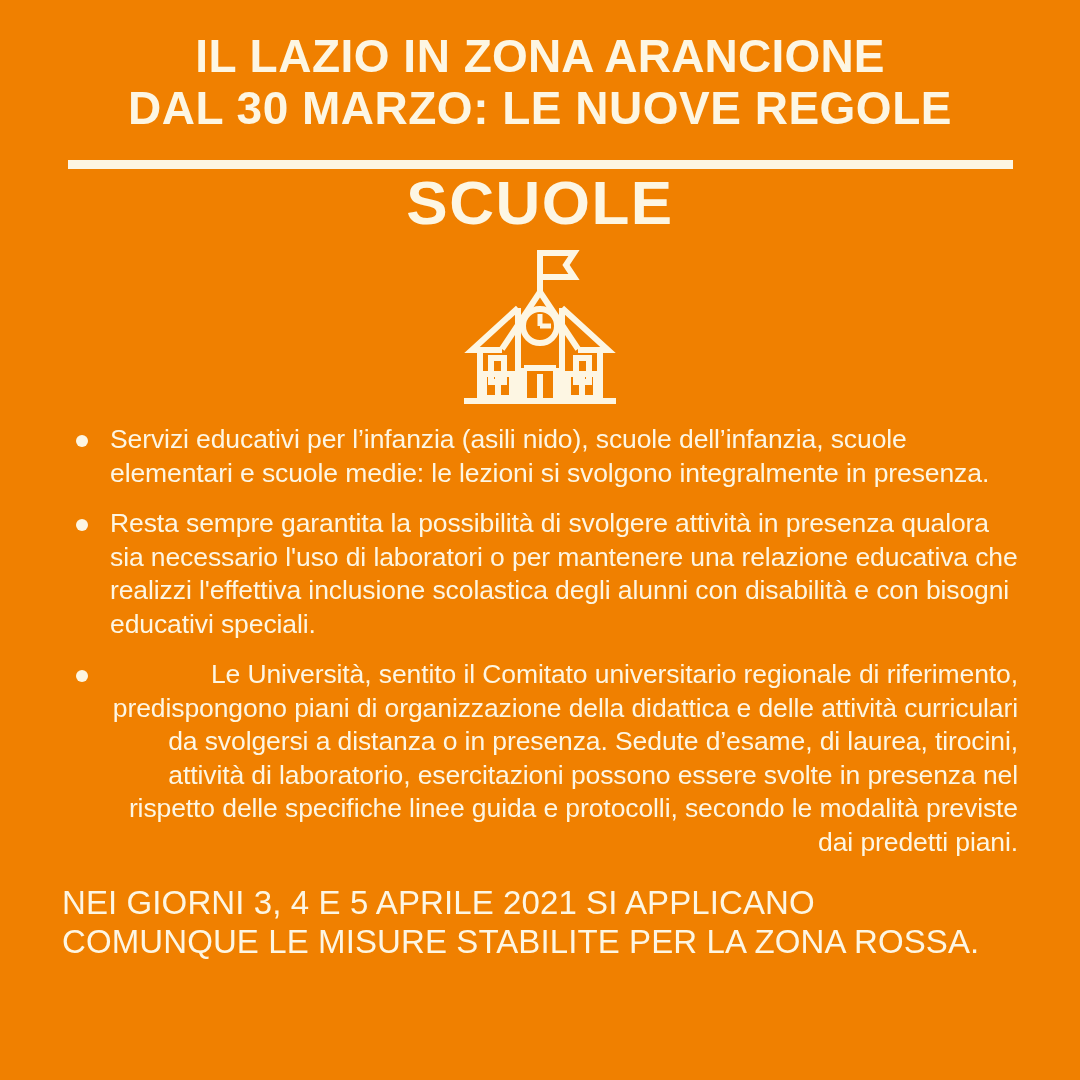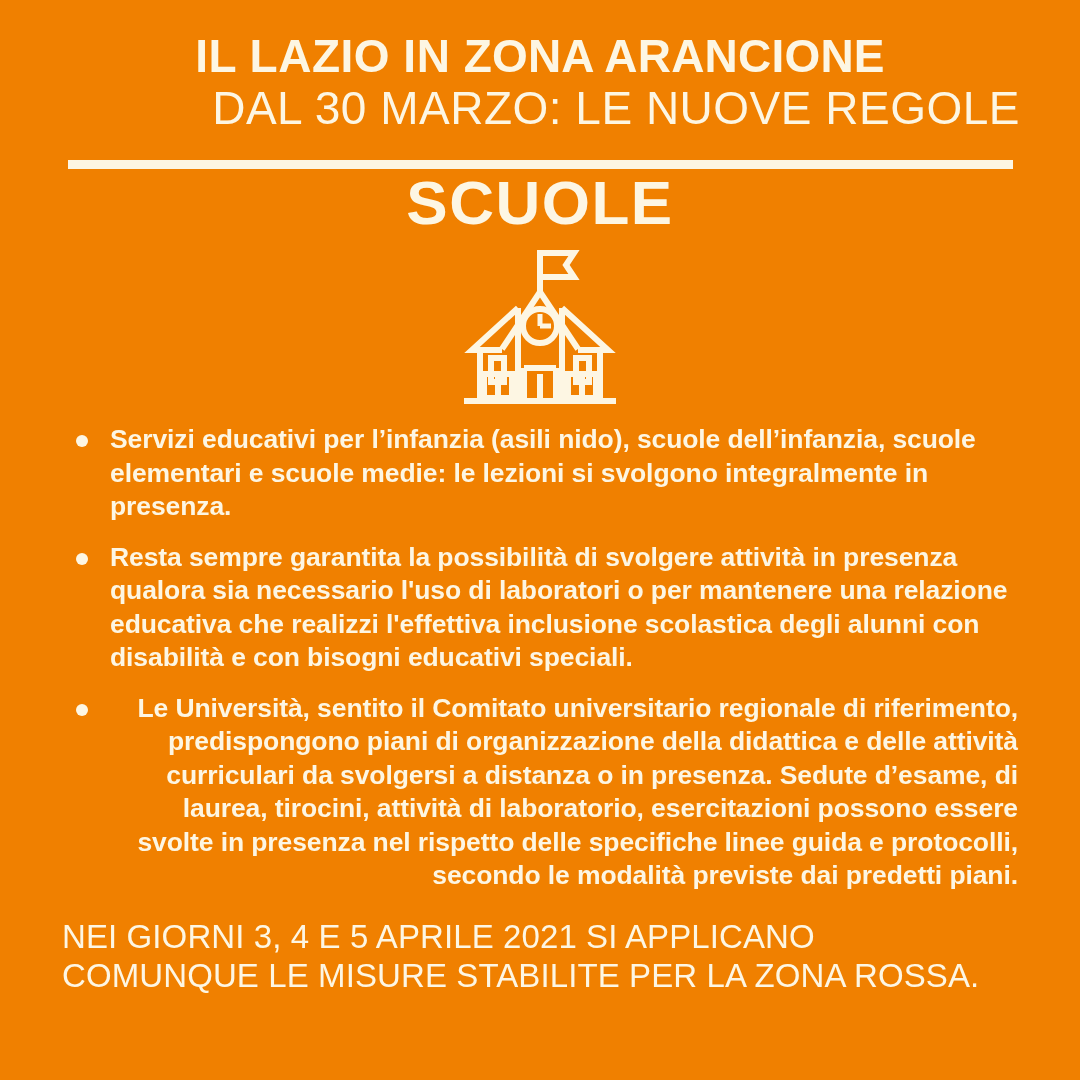--- a/index.html
+++ b/index.html
@@ -31,21 +31,21 @@
   .title-line {
     color: #fdf6e3;
     font-family: "Liberation Sans", sans-serif;
     font-size: 46px;
     line-height: 52px;
     letter-spacing: 0.5px;
     text-transform: uppercase;
     white-space: nowrap;
   }
   .title-line-1 { font-weight: 700; }
-  .title-line-2 { font-weight: 400; text-align: right; }
+  .title-line-2 { font-weight: 700; }
   .title-strong {
     font-weight: 900;
     letter-spacing: 0.2px;
   }
 
   .rule {
     height: 9px;
     background: #fdf6e3;
     margin: 26px auto 0 auto;
     width: 945px;
@@ -80,21 +80,21 @@
     padding: 0;
     list-style: none;
   }
   .bullet-item {
     position: relative;
     padding-left: 48px;
     margin-bottom: 17px;
     color: #fdf6e3;
     font-size: 26.5px;
     line-height: 33.5px;
-    font-weight: 700;
+    font-weight: 400;
     letter-spacing: -0.1px;
   }
   .bullet-item:last-child { margin-bottom: 0; text-align: right; }
   .bullet-dot {
     position: absolute;
     left: 14px;
     top: 12px;
     width: 12px;
     height: 12px;
     border-radius: 50%;

